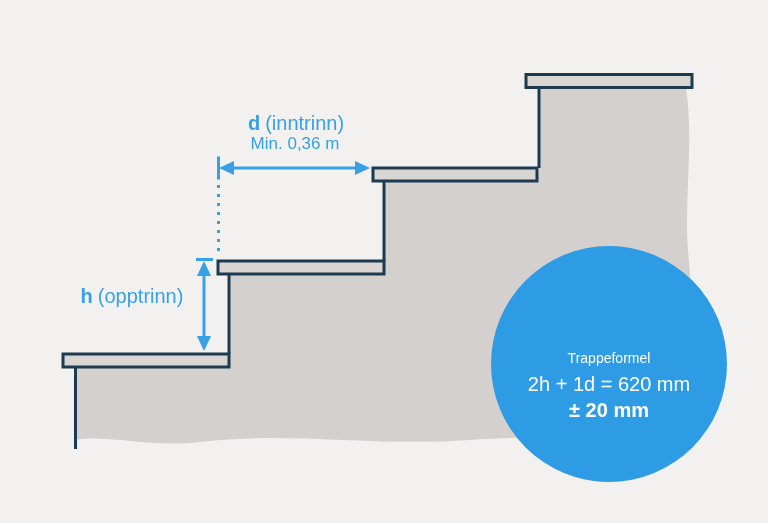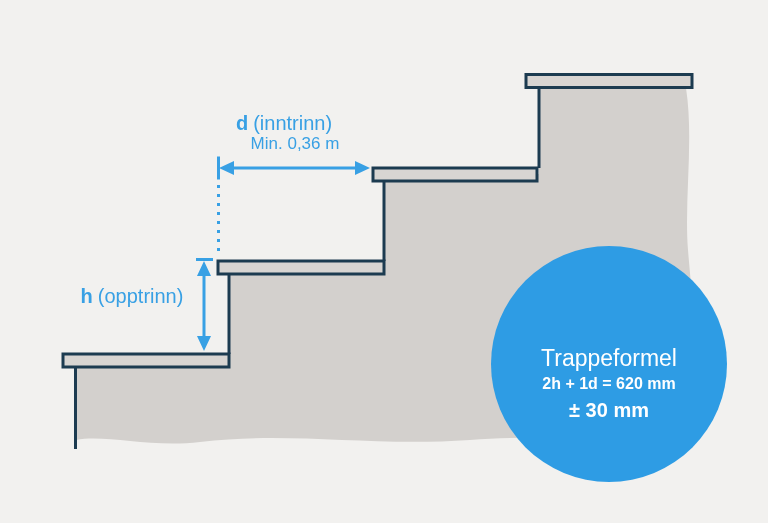--- a/index.html
+++ b/index.html
@@ -42,22 +42,22 @@
     font-weight:400;
     transform:translateX(-50%);
   }
   .badge-text{
     left:609px;top:370px;
     transform:translate(-50%,-50%);
     color:var(--badge-text);
     text-align:center;
     line-height:26px;
   }
-  .badge-title{font-size:23px;font-weight:400;margin-top:28px;}
-  .badge-formula{font-size:16px;font-weight:700;}
+  .badge-title{font-size:14px;font-weight:400;margin-top:28px;}
+  .badge-formula{font-size:20px;font-weight:400;}
   .badge-tolerance{font-size:20px;font-weight:700;}
 </style>
 </head>
 <body>
 
 <svg class="diagram" viewBox="0 0 768 523" aria-hidden="true">
 
   <path class="ground" d="M 539 88
            L 686 88
            C 694 140 684 200 688 250
@@ -94,27 +94,27 @@
   </g>
 
   <g>
     <line class="dim-stroke" x1="196" y1="259.5" x2="213" y2="259.5"></line>
     <line class="dim-stroke" x1="204" y1="272" x2="204" y2="340"></line>
     <polygon class="dim-fill" points="204,261 197,276 211,276"></polygon>
     <polygon class="dim-fill" points="204,351 197,336 211,336"></polygon>
   </g>
 </svg>
 
-<div class="overlay dim-label" style="left:284px;top:112px;">
+<div class="overlay dim-label" style="left:296px;top:112px;">
   <span class="sym">d</span><span class="rest">(inntrinn)</span>
 </div>
 
 <div class="overlay dim-note" style="left:295px;top:134px;">Min. 0,36 m</div>
 
 <div class="overlay dim-label" style="left:132px;top:285px;">
   <span class="sym">h</span><span class="rest">(opptrinn)</span>
 </div>
 
 <div class="overlay badge-text">
   <div class="badge-title">Trappeformel</div>
   <div class="badge-formula">2h + 1d = 620 mm</div>
-  <div class="badge-tolerance">± 30 mm</div>
+  <div class="badge-tolerance">± 20 mm</div>
 </div>
 
 </body></html>

